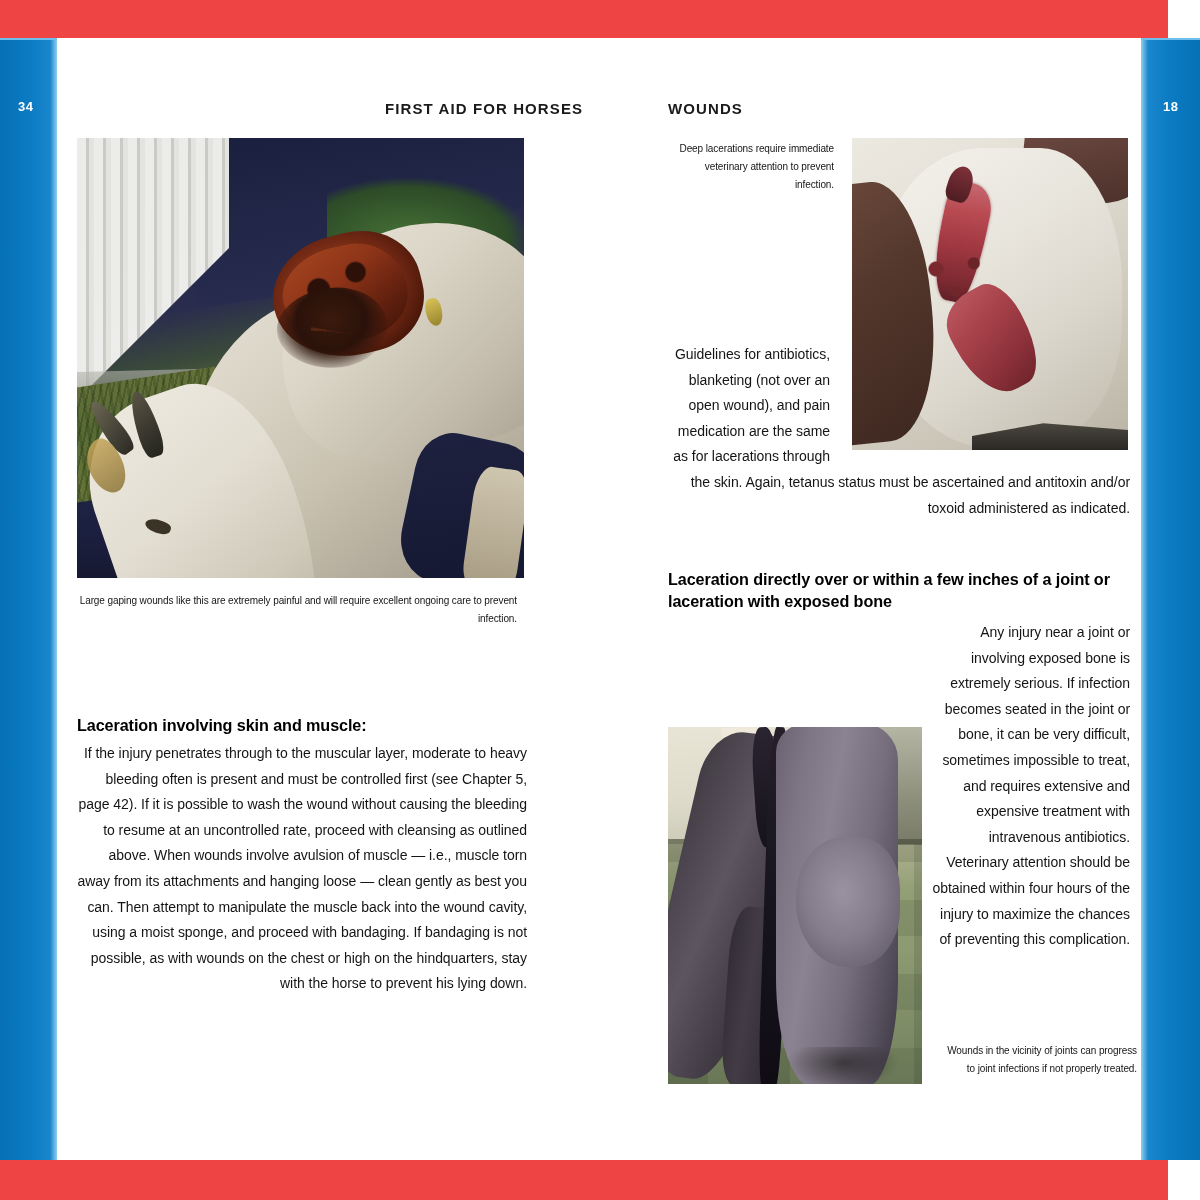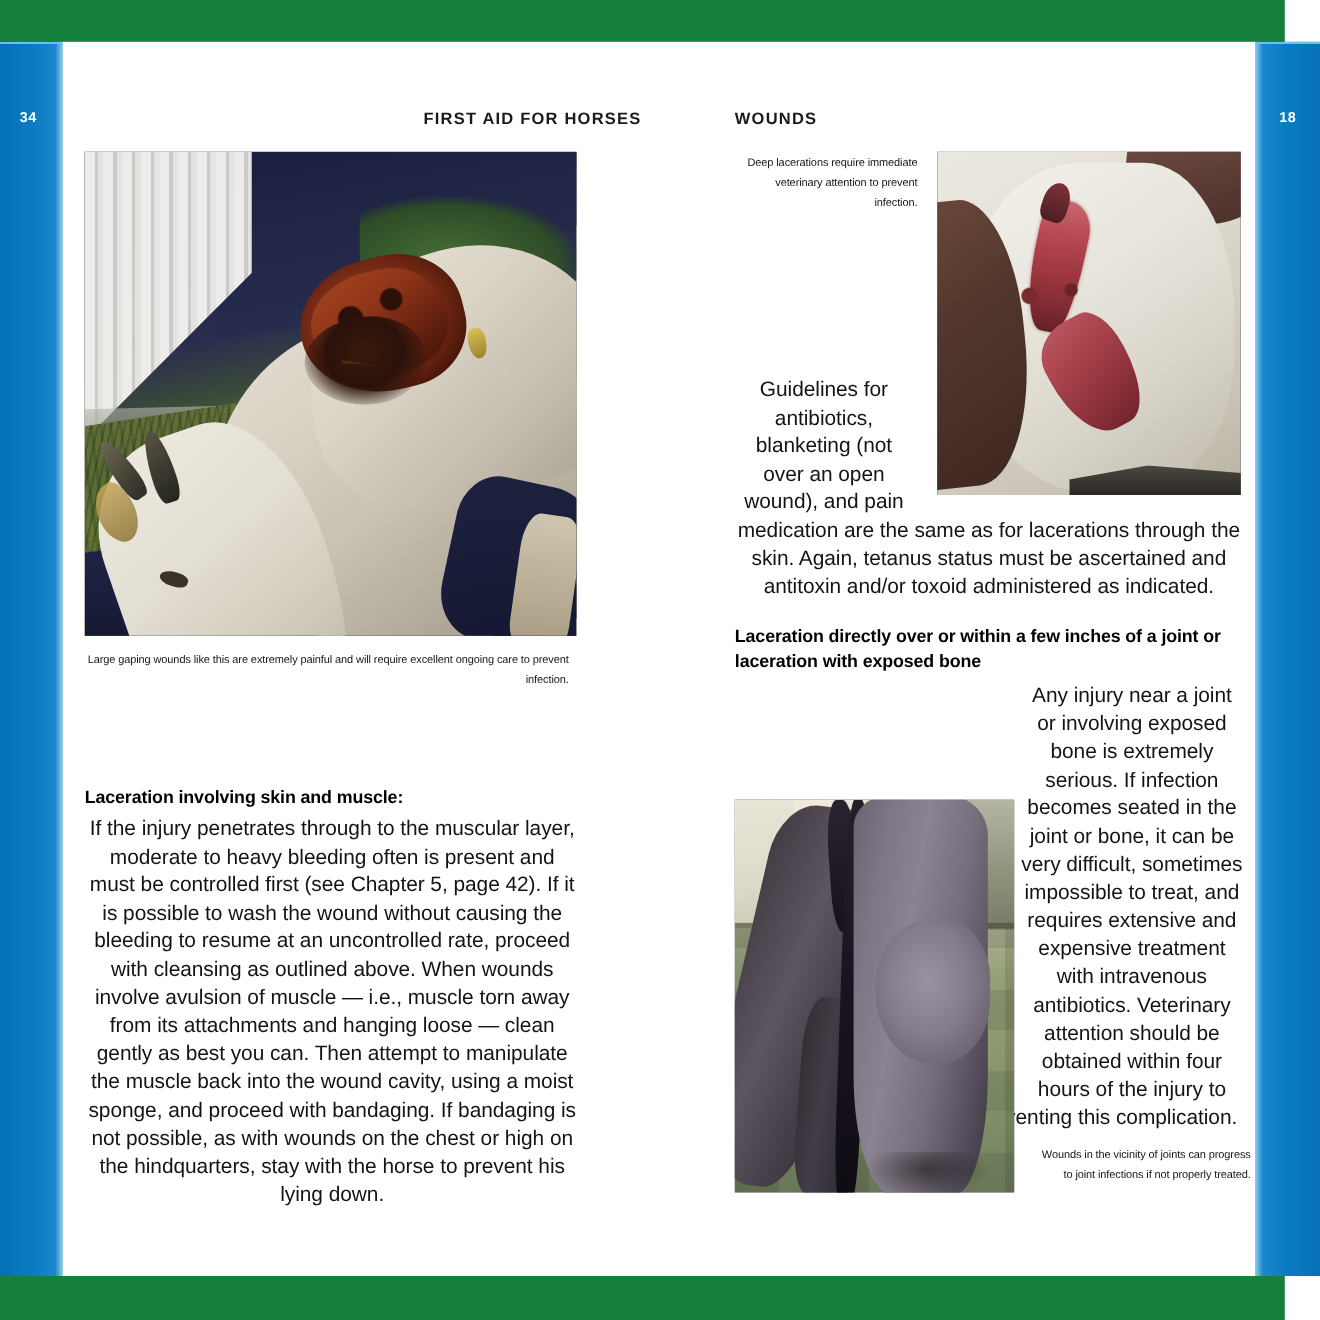--- a/index.html
+++ b/index.html
@@ -12,21 +12,21 @@
     height: 1200px;
     font-family: "Liberation Sans", sans-serif;
     overflow: hidden;
   }
 
   #spread {
     position: absolute;
     left: 0; top: 0;
     width: 1168px;
     height: 1200px;
-    background: #15803d;
+    background: #ef4444;
   }
 
   
   .blue-bar {
     position: absolute;
     background: #0b76c0;
   }
   .blue-bar.left {
     left: 0; top: 38px;
     width: 57px; height: 1122px;
@@ -67,24 +67,24 @@
     color: #1a1a1a;
     font-weight: 600;
     text-transform: uppercase;
     white-space: nowrap;
   }
   .running-head.verso { left: 385px; top: 100px; }
   .running-head.recto { left: 668px; top: 100px; text-align: center; }
 
   
   .body-text {
-    font-size: 19px;
+    font-size: 14px;
     line-height: 25.6px;
     color: #141414;
-    text-align: center;
+    text-align: right;
     letter-spacing: -0.05px;
   }
   .subhead {
     font-size: 16.2px;
     line-height: 22px;
     font-weight: bold;
     color: #000000;
     margin: 0 0 2px 0;
     letter-spacing: -0.1px;
   }

